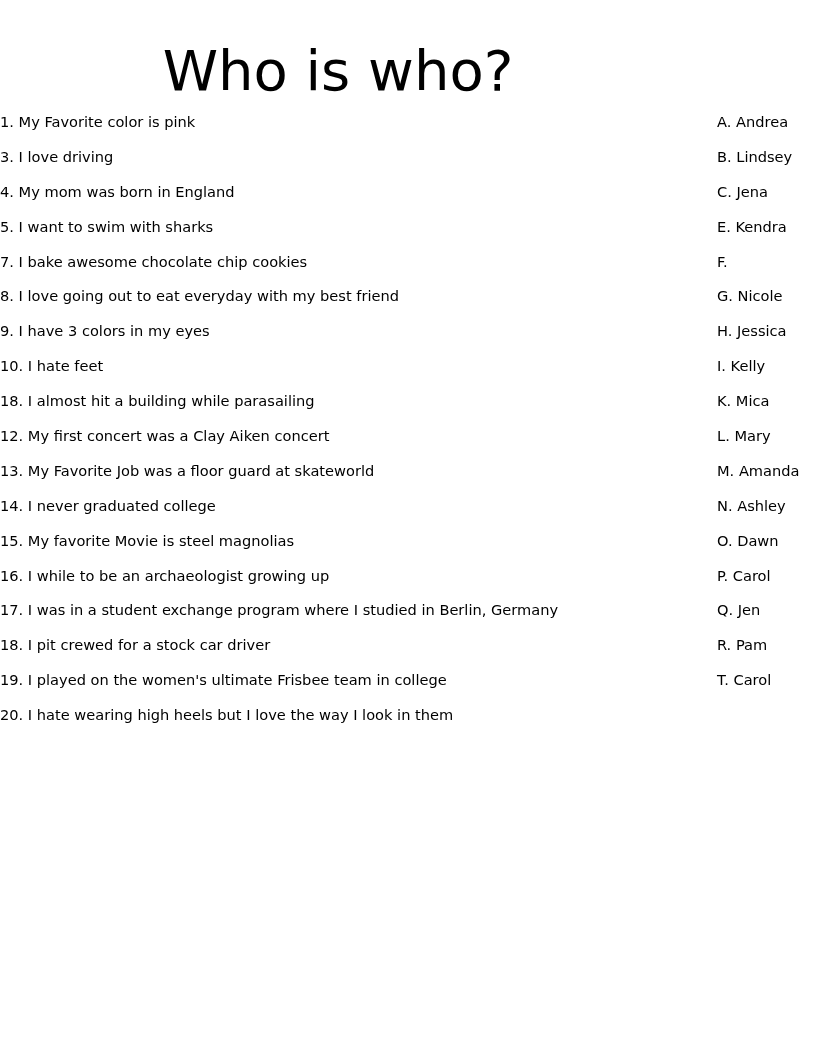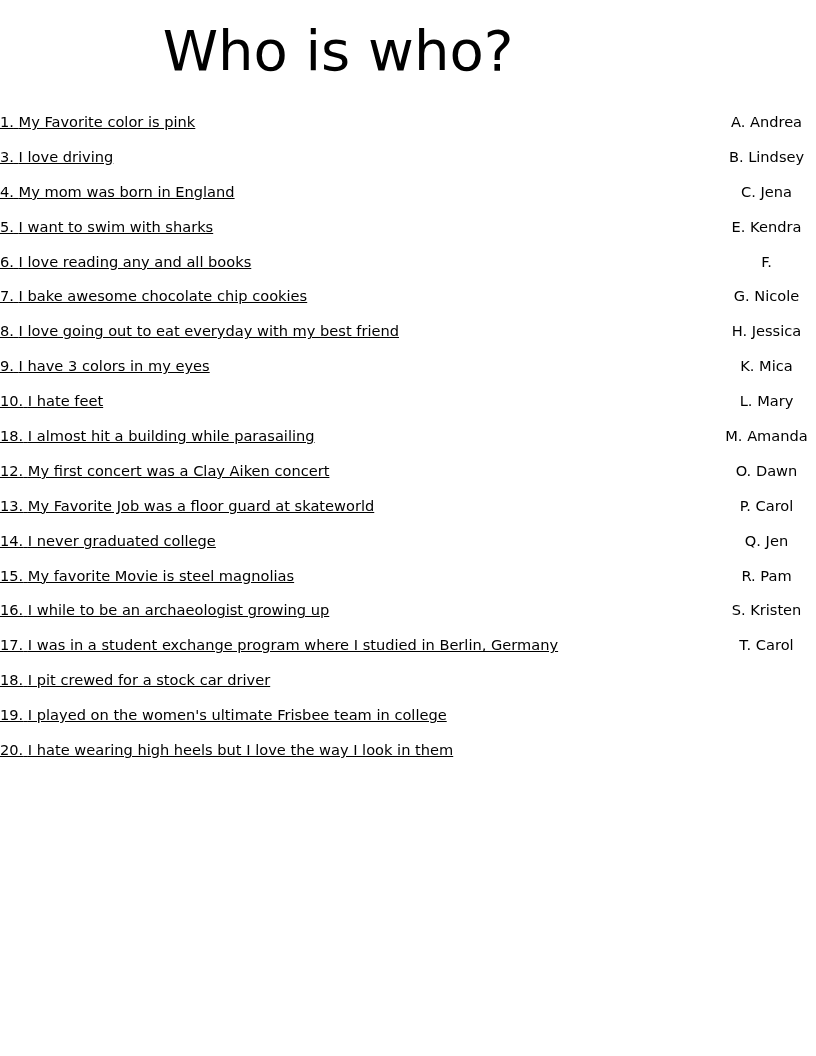--- a/index.html
+++ b/index.html
@@ -10,68 +10,65 @@
     body {
       width: 816px;
       height: 1056px;
       position: relative;
       overflow: hidden;
       color: #000000;
       font-family: "DejaVu Sans", sans-serif;
     }
     .title {
       position: absolute;
-      top: 16px;
+      top: 36px;
       left: 0;
       width: 676px;
       text-align: center;
       font-size: 56px;
       line-height: 70px;
       font-weight: normal;
       margin: 0;
       letter-spacing: 0px;
     }
     .clues {
       position: absolute;
       top: 110px;
       left: 0;
       width: 680px;
       margin: 0;
       padding: 0;
       list-style: none;
-      text-decoration: underline;
     }
     .answers {
       position: absolute;
       top: 110px;
       left: 717px;
       width: 99px;
       margin: 0;
       padding: 0;
       list-style: none;
-      text-align: center;
     }
     .row {
       height: 34.9px;
       line-height: 23px;
       font-size: 14.6px;
       white-space: nowrap;
     }
   </style>
 </head>
 <body>
 
 <h1 class="title">Who is who?</h1>
 
 <ul class="clues">
   <li class="row"><span>1.</span> <span>My Favorite color is pink</span></li>
   <li class="row"><span>3.</span> <span>I love driving</span></li>
   <li class="row"><span>4.</span> <span>My mom was born in England</span></li>
   <li class="row"><span>5.</span> <span>I want to swim with sharks</span></li>
-  <li class="row"><span>6.</span> <span>I love reading any and all books</span></li>
   <li class="row"><span>7.</span> <span>I bake awesome chocolate chip cookies</span></li>
   <li class="row"><span>8.</span> <span>I love going out to eat everyday with my best friend</span></li>
   <li class="row"><span>9.</span> <span>I have 3 colors in my eyes</span></li>
   <li class="row"><span>10.</span> <span>I hate feet</span></li>
   <li class="row"><span>18.</span> <span>I almost hit a building while parasailing</span></li>
   <li class="row"><span>12.</span> <span>My first concert was a Clay Aiken concert</span></li>
   <li class="row"><span>13.</span> <span>My Favorite Job was a floor guard at skateworld</span></li>
   <li class="row"><span>14.</span> <span>I never graduated college</span></li>
   <li class="row"><span>15.</span> <span>My favorite Movie is steel magnolias</span></li>
   <li class="row"><span>16.</span> <span>I while to be an archaeologist growing up</span></li>
@@ -82,22 +79,23 @@
 </ul>
 
 <ul class="answers">
   <li class="row"><span>A.</span> <span>Andrea</span></li>
   <li class="row"><span>B.</span> <span>Lindsey</span></li>
   <li class="row"><span>C.</span> <span>Jena</span></li>
   <li class="row"><span>E.</span> <span>Kendra</span></li>
   <li class="row"><span>F.</span> <span></span></li>
   <li class="row"><span>G.</span> <span>Nicole</span></li>
   <li class="row"><span>H.</span> <span>Jessica</span></li>
+  <li class="row"><span>I.</span> <span>Kelly</span></li>
   <li class="row"><span>K.</span> <span>Mica</span></li>
   <li class="row"><span>L.</span> <span>Mary</span></li>
   <li class="row"><span>M.</span> <span>Amanda</span></li>
+  <li class="row"><span>N.</span> <span>Ashley</span></li>
   <li class="row"><span>O.</span> <span>Dawn</span></li>
   <li class="row"><span>P.</span> <span>Carol</span></li>
   <li class="row"><span>Q.</span> <span>Jen</span></li>
   <li class="row"><span>R.</span> <span>Pam</span></li>
-  <li class="row"><span>S.</span> <span>Kristen</span></li>
   <li class="row"><span>T.</span> <span>Carol</span></li>
 </ul>
 
 </body></html>

